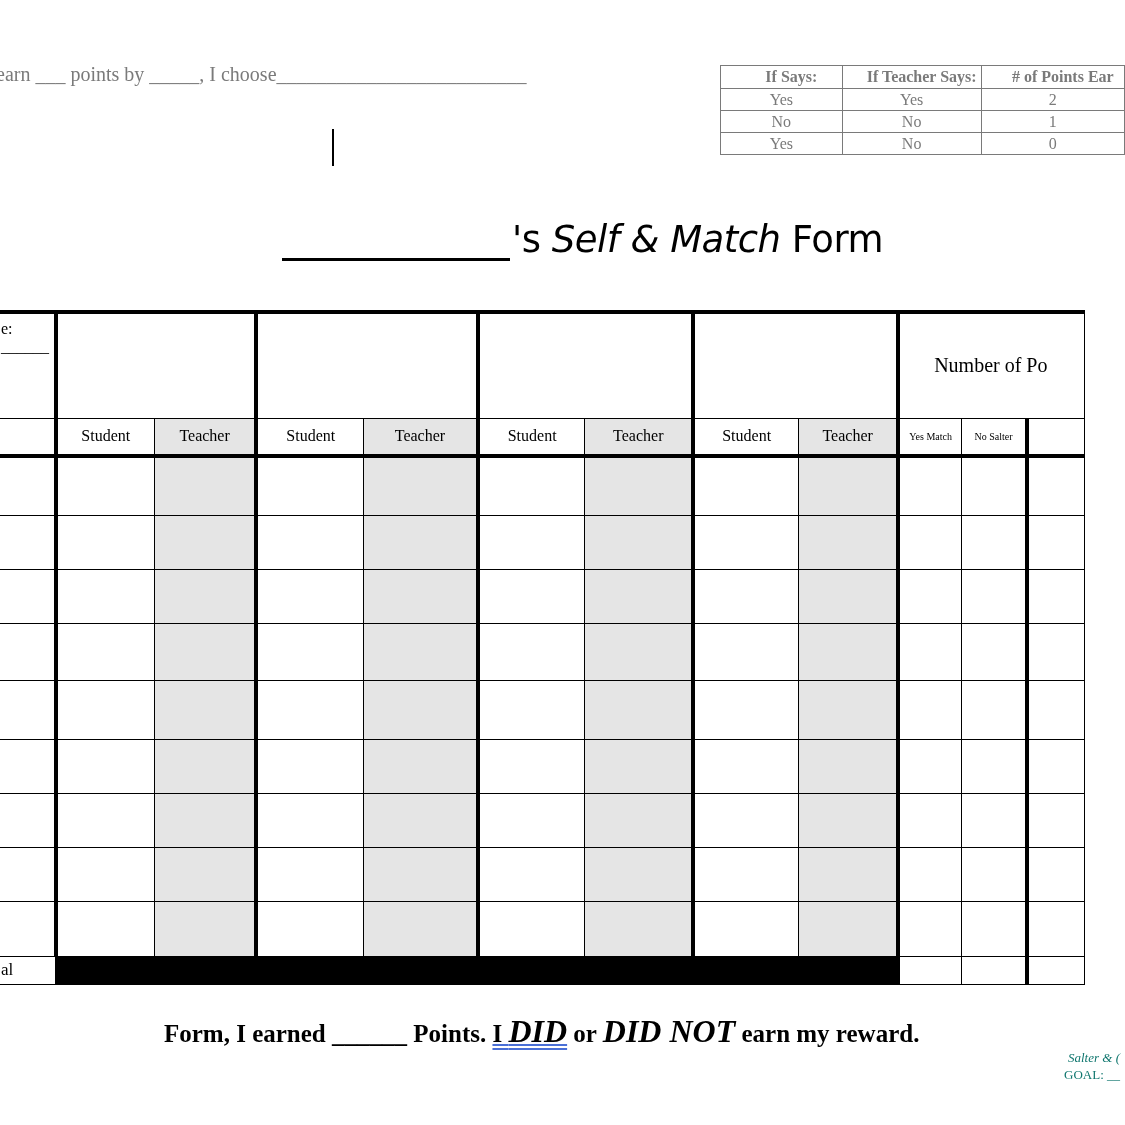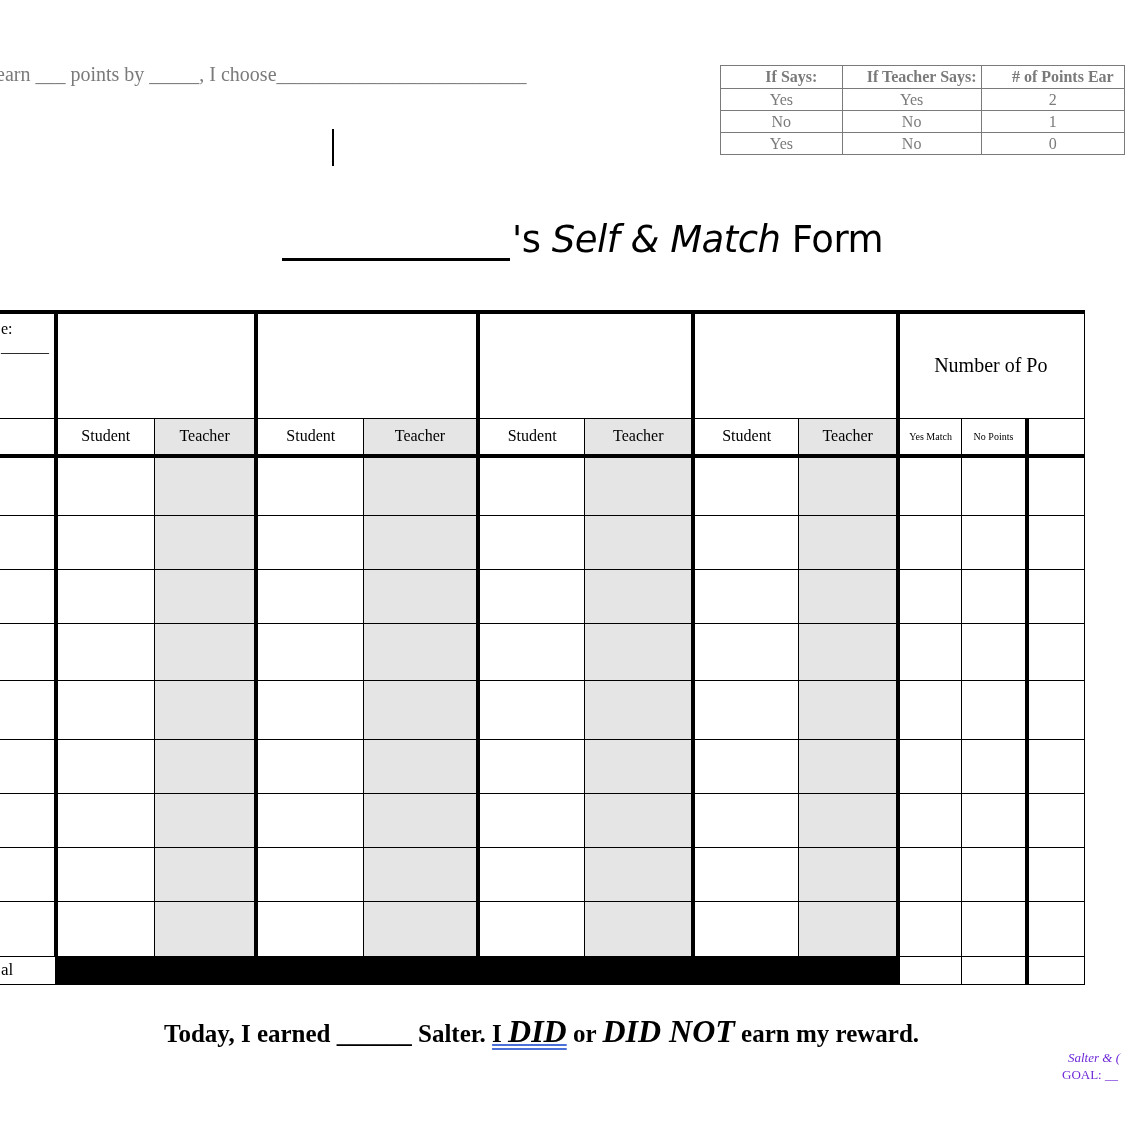--- a/index.html
+++ b/index.html
@@ -19,21 +19,21 @@
   .grid .thick-l { border-left:4px solid #000; }
   .grid .thick-t { border-top:4px solid #000; }
   .grid .thick-b { border-bottom:4px solid #000; }
   .grid .shade { background:#e5e5e5; }
   .grid .black { background:#000; }
   .grid .small { font-size:10px; line-height:15px; }
   .date-label { text-align:left !important; vertical-align:top !important; padding-left:40px !important; }
   .bottom-line { left:164px; top:1013px; font-size:25px; font-weight:bold; white-space:nowrap; }
   .bottom-line .big { font-size:32px; font-style:italic;margin-top:20px; }
   .bottom-line .uline { text-decoration:underline double #4a6fd6; }
-  .footer { left:1062px; top:1049px; font-size:13px; color:#6d28d9; line-height:17px; white-space:nowrap; }
+  .footer { left:1062px; top:1049px; font-size:13px; color:#0f766e; line-height:17px; white-space:nowrap;text-align:right; }
   .footer .credit { font-style:italic; padding-left:6px; }
 </style>
 </head>
 <body>
 
 <div class="abs goal-line">earn ___ points by _____, I choose_________________________</div>
 <div class="abs cursor"></div>
 
 <table class="abs legend-table">
   <tbody>
@@ -95,21 +95,21 @@
     <td class="thick-b"></td>
     <td class="thick-l thick-b">Student</td>
     <td class="shade thick-b">Teacher</td>
     <td class="thick-l thick-b">Student</td>
     <td class="shade thick-b">Teacher</td>
     <td class="thick-l thick-b">Student</td>
     <td class="shade thick-b">Teacher</td>
     <td class="thick-l thick-b">Student</td>
     <td class="shade thick-b">Teacher</td>
     <td class="thick-l thick-b small">Yes Match</td>
-    <td class="thick-b small">No Points</td>
+    <td class="thick-b small">No Salter</td>
     <td class="thick-l thick-b"></td>
   </tr>
   </tbody>
     <tbody id="grid-body">
       <tr style="height: 59px;">
         <td></td>
         <td class="thick-l"></td>
         <td class="shade"></td>
         <td class="thick-l"></td>
         <td class="shade"></td>
@@ -239,19 +239,19 @@
     <td style="text-align:left;padding-left:40px;font-size:17px">al</td>
     <td colspan="8" class="black"></td>
     <td class="thick-l"></td>
     <td></td>
     <td class="thick-l"></td>
   </tr>
 </tbody>
   </table>
 
 <div class="abs bottom-line">
-  <span>Today, I earned ______ Salter.  </span><span class="uline"><span>I </span><span class="big">DID</span></span><span> or </span><span class="big">DID NOT</span><span> earn my reward.</span>
+  <span>Form, I earned ______ Points.  </span><span class="uline"><span>I </span><span class="big">DID</span></span><span> or </span><span class="big">DID NOT</span><span> earn my reward.</span>
 </div>
 
 <div class="abs footer">
   <div class="credit">Salter &amp; (</div>
   <div>GOAL: __</div>
 </div>
 
 </body></html>

